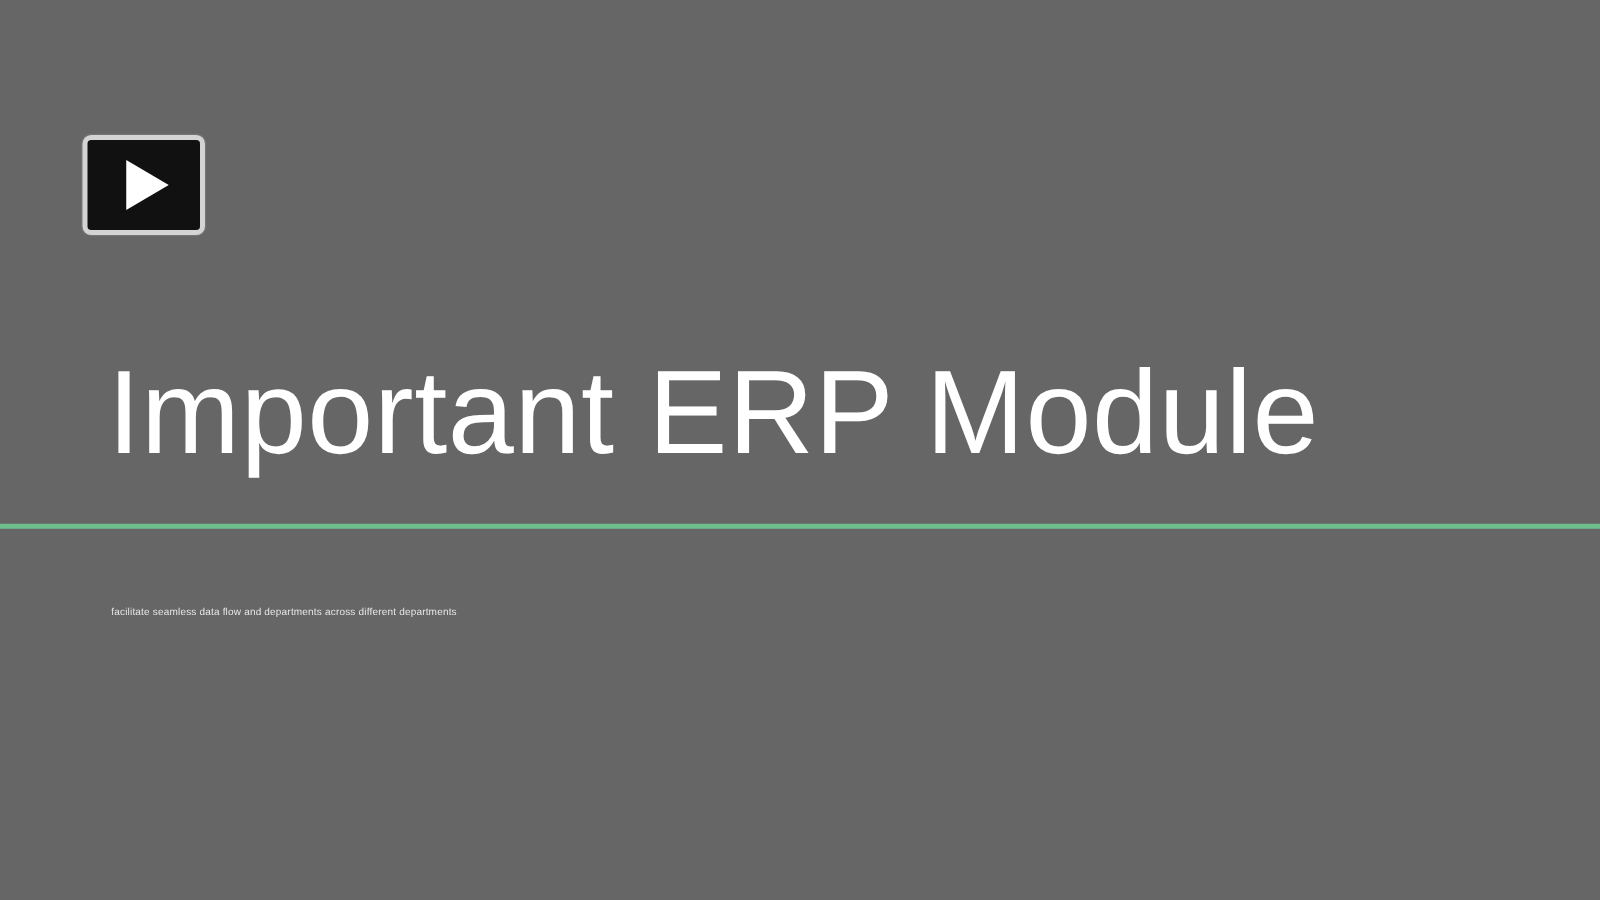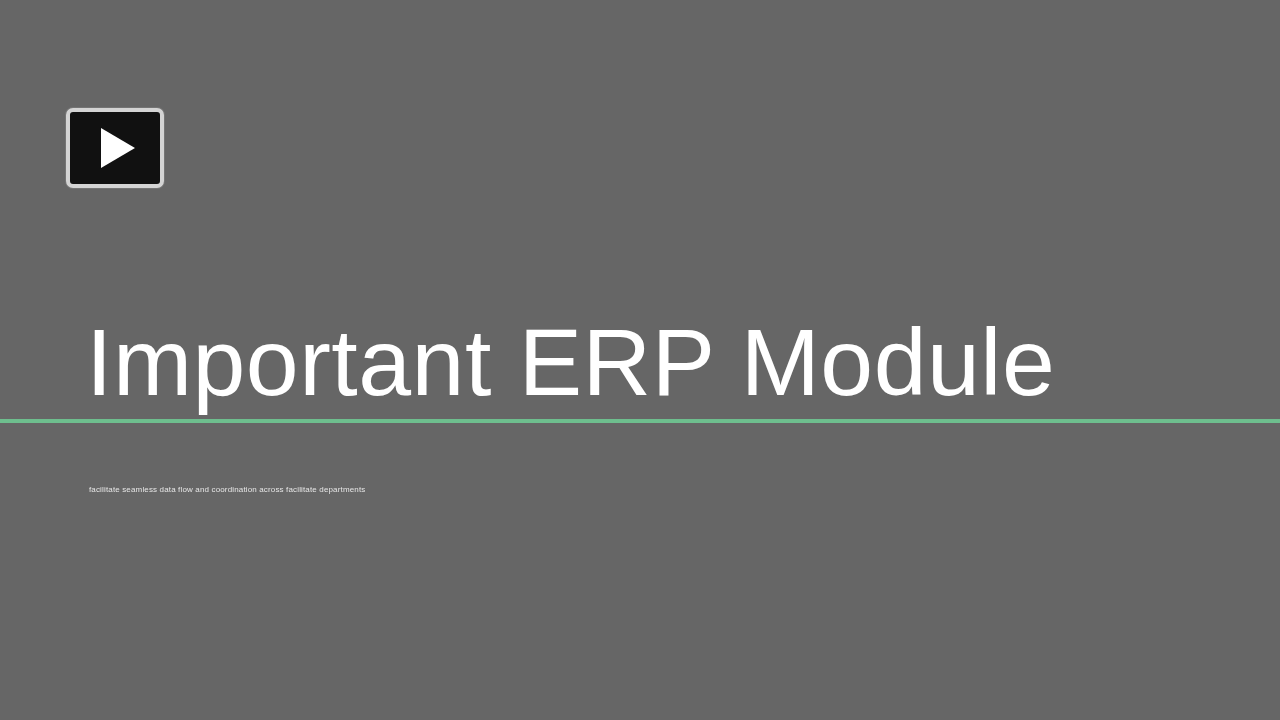--- a/index.html
+++ b/index.html
@@ -53,21 +53,20 @@
     left: 86px;
     top: 281px;
     width: 1120px;
     color: #ffffff;
     font-family: "Liberation Sans", sans-serif;
     font-weight: 400;
     font-size: 95px;
     line-height: 1.05;
     letter-spacing: 0.5px;
     white-space: nowrap;
-    margin-top: 32px;
   }
 
   
   #accent-divider {
     position: absolute;
     left: 0;
     top: 419px;
     width: 1280px;
     height: 4px;
     background: #6EBE8E;
@@ -94,15 +93,15 @@
 <div id="slide">
 
   <div id="media-placeholder">
     <span class="play-glyph"></span>
   </div>
 
   <div id="slide-title">Important ERP Module</div>
 
   <div id="accent-divider"></div>
 
-  <div id="slide-subtitle">facilitate seamless data flow and coordination across facilitate departments</div>
+  <div id="slide-subtitle">facilitate seamless data flow and departments across different departments</div>
 
 </div>
 
 </body></html>

